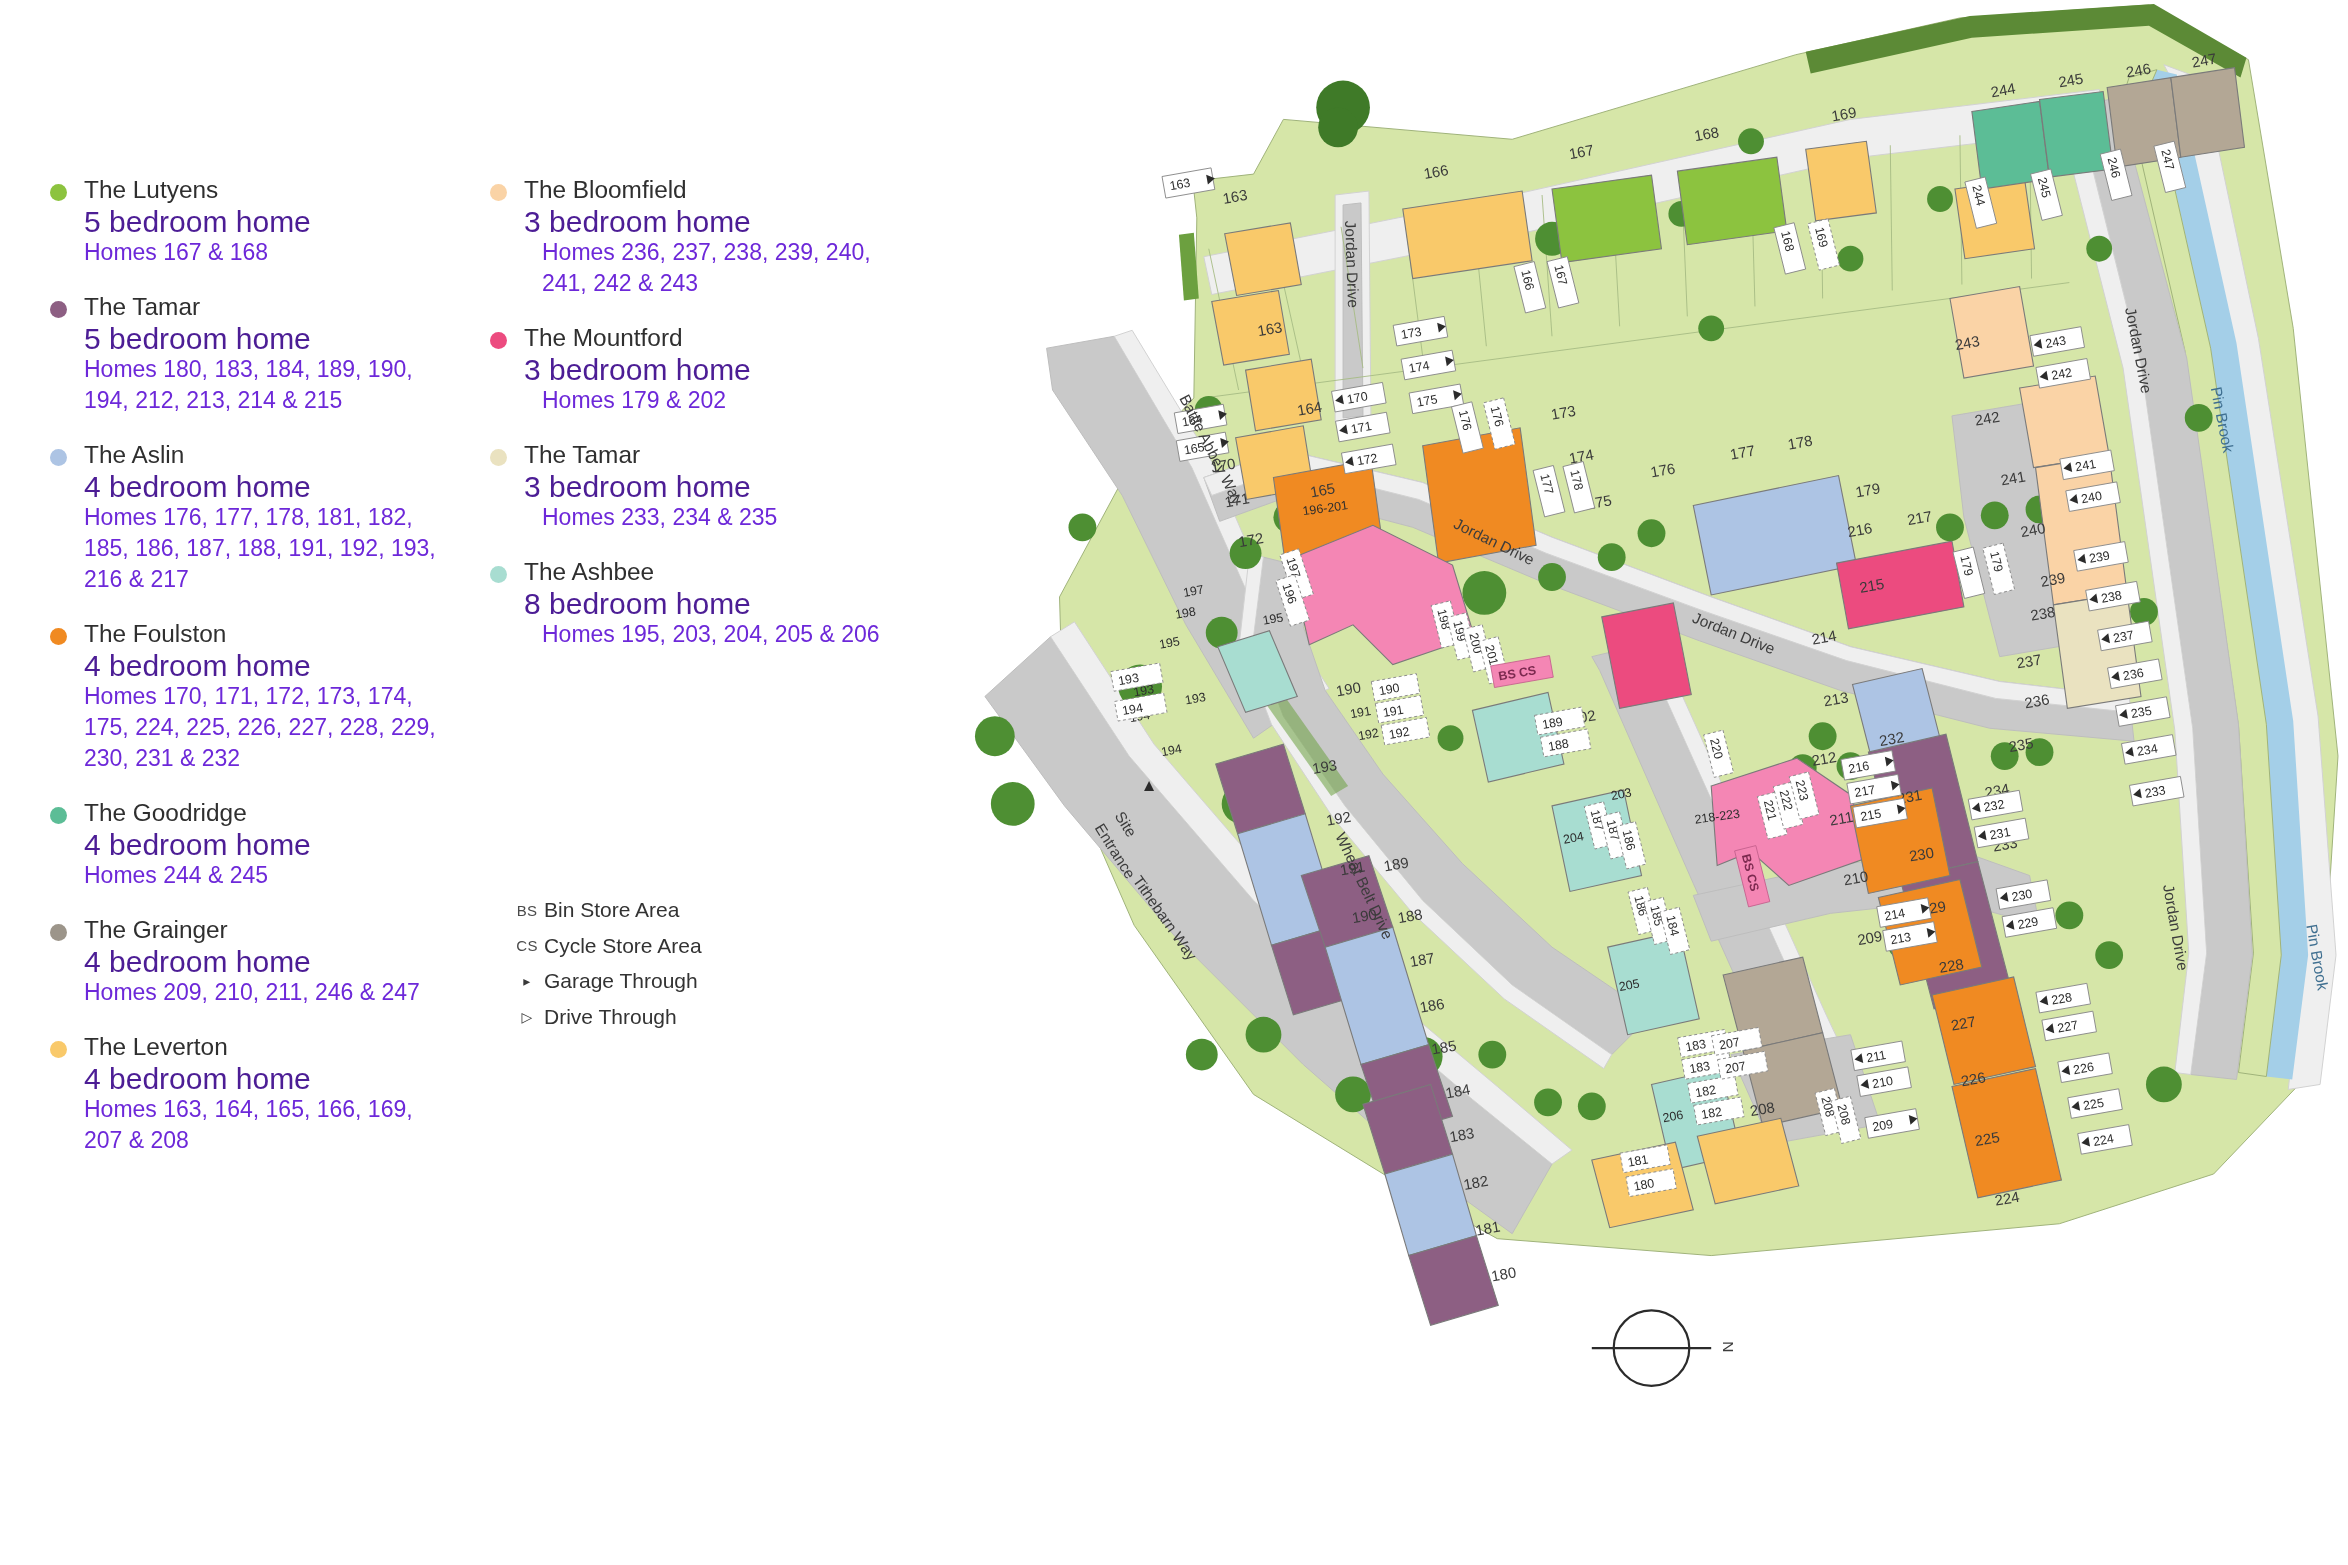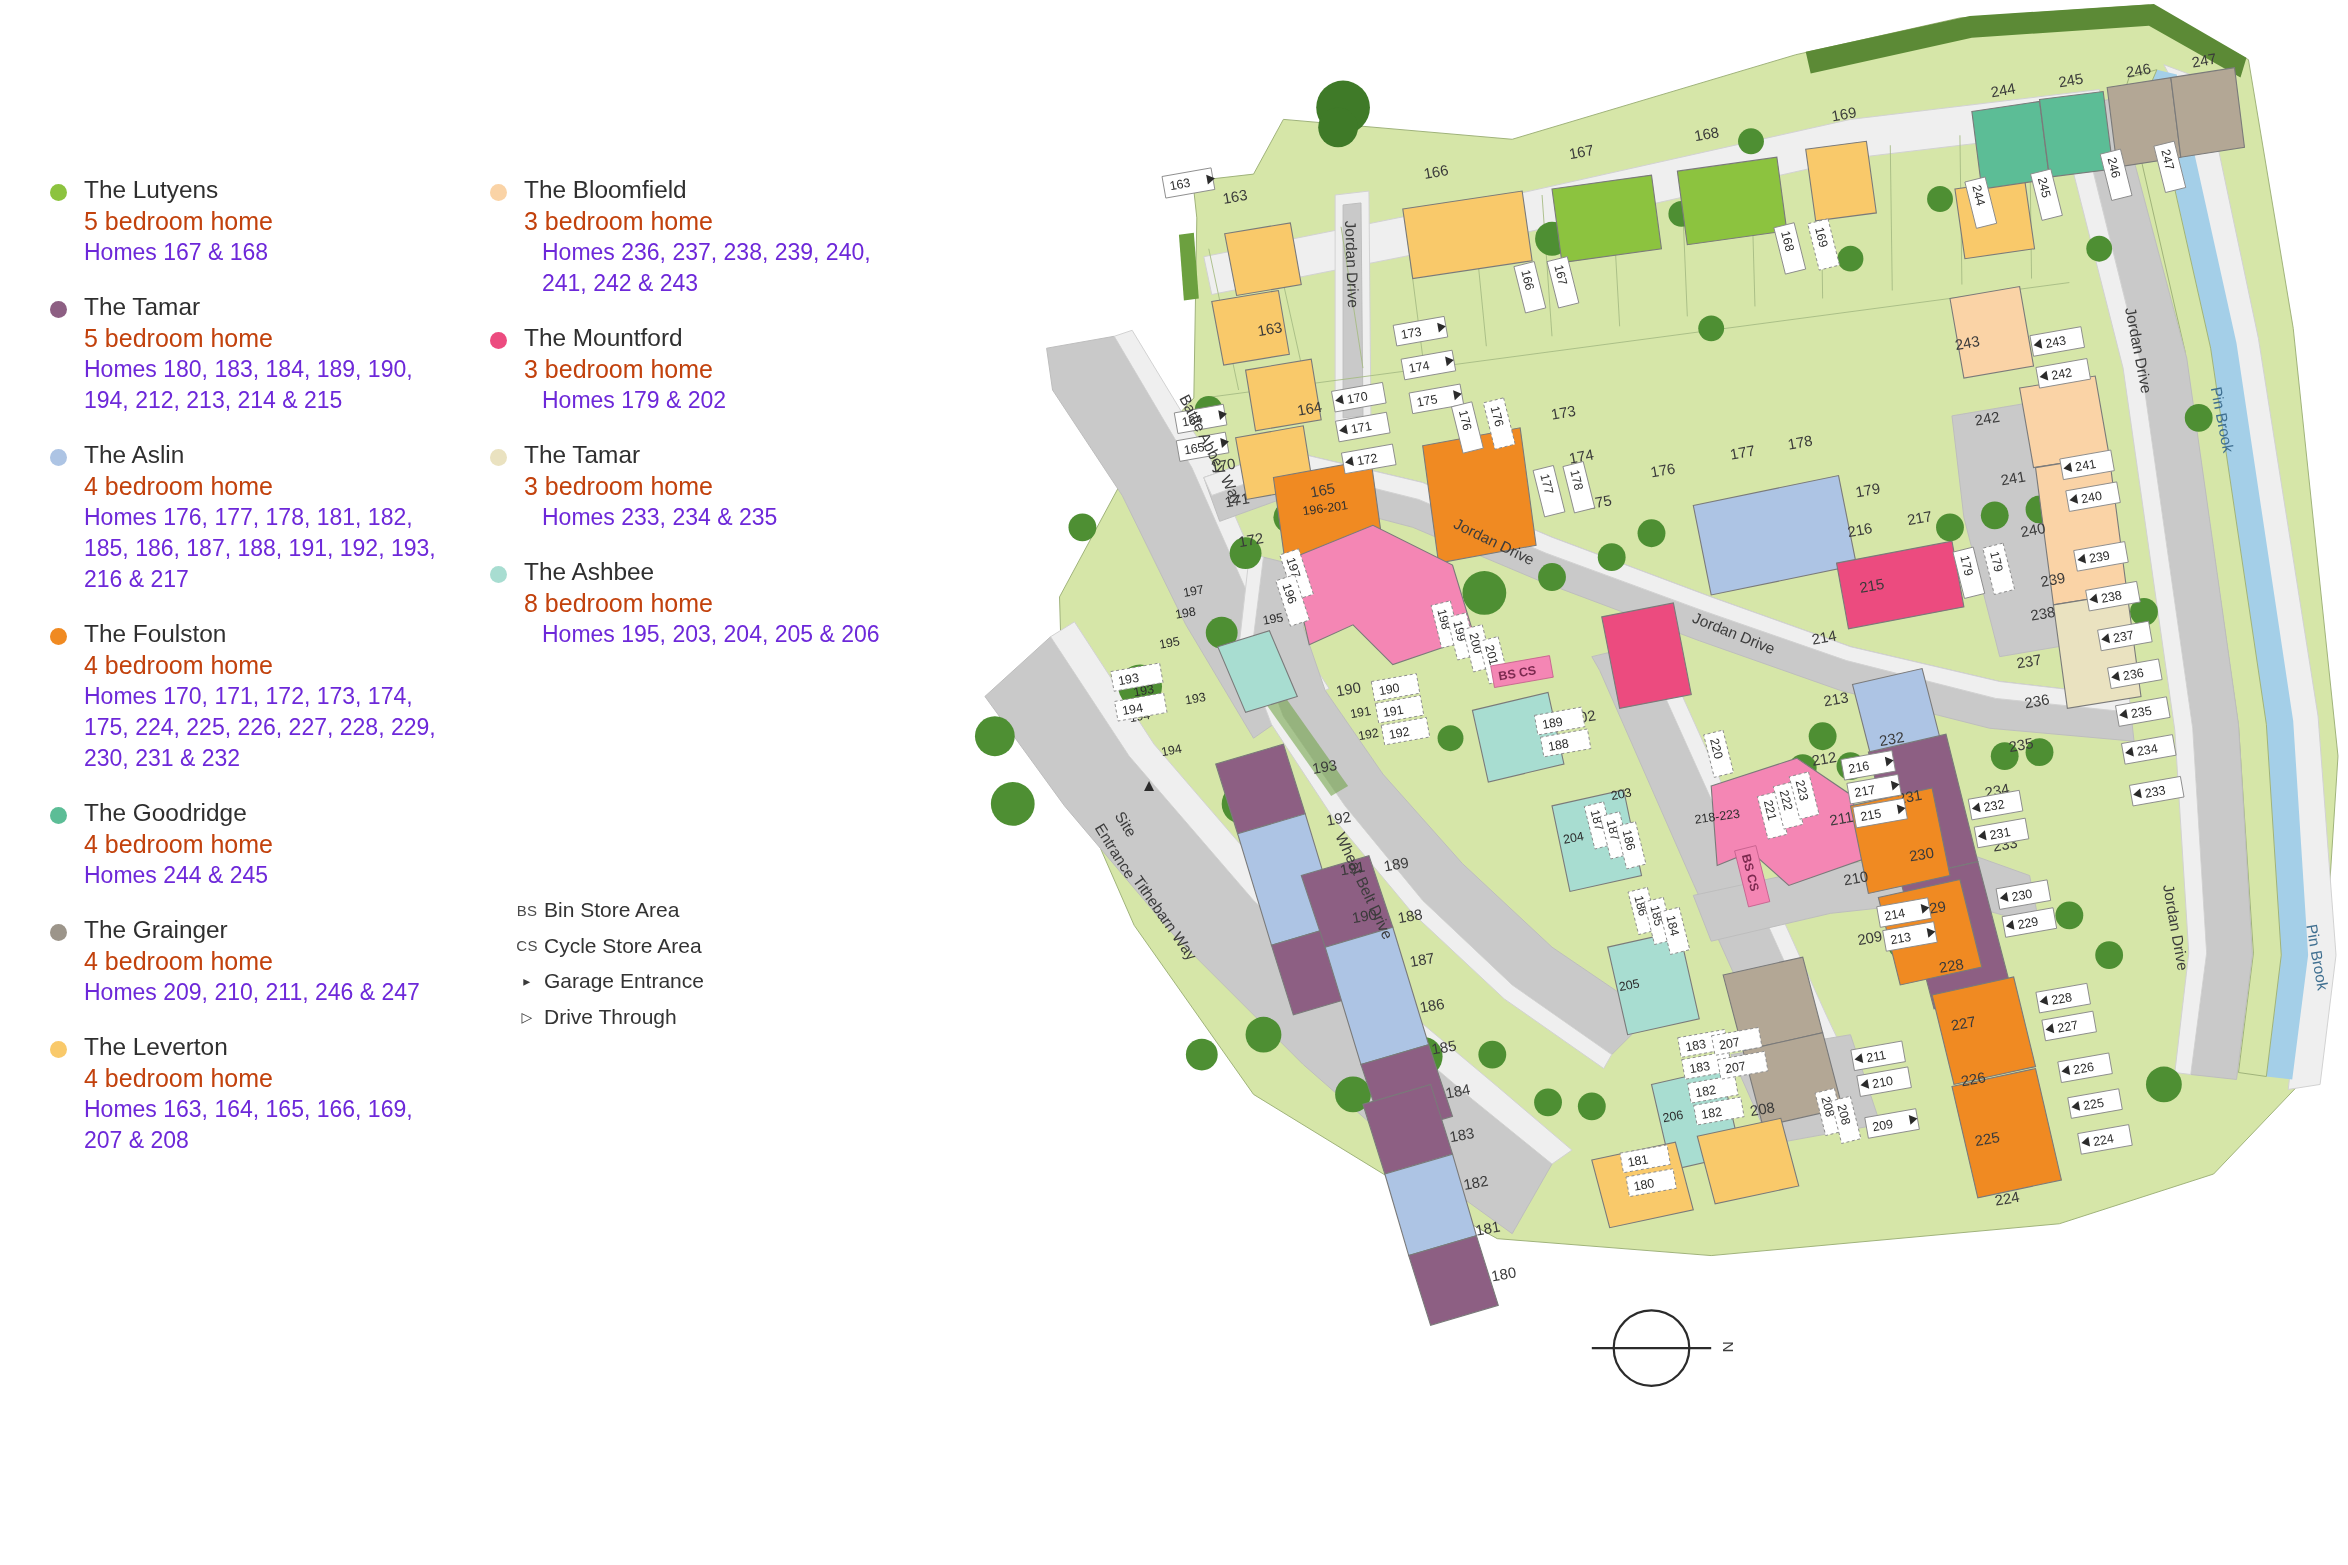--- a/index.html
+++ b/index.html
@@ -40,22 +40,22 @@
     margin-right: 17px;
   }
   .legend-text { flex: 1 1 auto; }
   .legend-title {
     font-size: 24.4px;
     color: #2f2f2f;
     line-height: 32px;
     font-weight: 400;
   }
   .legend-sub {
-    font-size: 25px;
-    color: #c2410c;
+    font-size: 30px;
+    color: #4c1d95;
     line-height: 31px;
   }
   .legend-homes {
     font-size: 23px;
     color: #6d28d9;
     line-height: 31px;
     max-width: 358px;
   }
   .legend-col.col2 .legend-homes { max-width: 378px; margin-left: 18px; }
 
@@ -214,21 +214,21 @@
     <div class="sym-row">
       <span class="sym-glyph">BS</span>
       <span class="sym-label">Bin Store Area</span>
     </div>
     <div class="sym-row">
       <span class="sym-glyph">CS</span>
       <span class="sym-label">Cycle Store Area</span>
     </div>
     <div class="sym-row">
       <span class="sym-glyph tri">▸</span>
-      <span class="sym-label">Garage Entrance</span>
+      <span class="sym-label">Garage Through</span>
     </div>
     <div class="sym-row">
       <span class="sym-glyph tri">▷</span>
       <span class="sym-label">Drive Through</span>
     </div>
   </div>
 
   <div id="map-wrap">
     <svg id="map-svg" viewBox="0 0 1400 1573" xmlns="http://www.w3.org/2000/svg">
       <defs>

